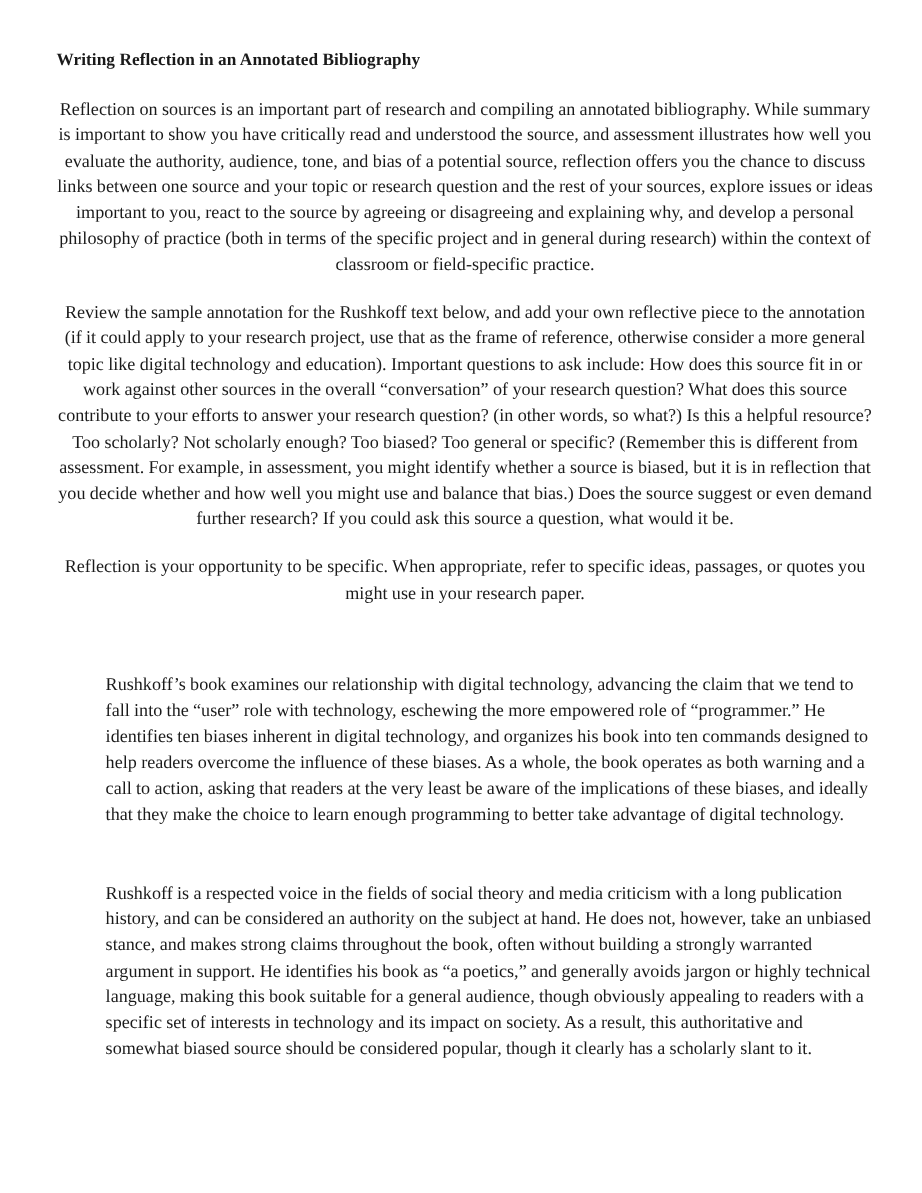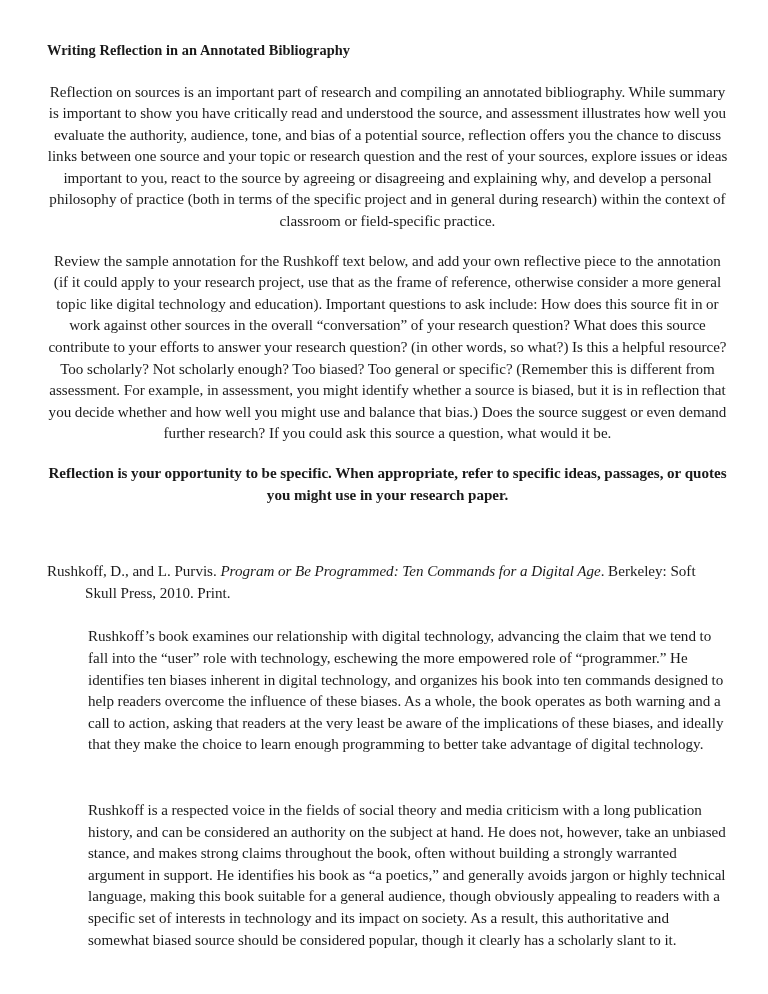--- a/index.html
+++ b/index.html
@@ -34,21 +34,20 @@
   .body-para {
     font-size: 15.1px;
     line-height: 21.6px;
     margin: 0 0 18px 0;
     text-align: center;
     max-width: 682px;
     word-spacing: -0.15px;
   }
   .body-para:last-of-type {
     margin-bottom: 0;
-    font-weight: bold;
   }
   .citation-block {
     margin-top: 55px;
   }
   .citation {
     font-size: 15.1px;
     line-height: 21.6px;
     margin: 0;
     padding-left: 38px;
     text-indent: -38px;
@@ -81,21 +80,20 @@
 
   <h1 class="doc-title">Writing Reflection in an Annotated Bibliography</h1>
 
   <p class="body-para">Reflection on sources is an important part of research and compiling an annotated bibliography. While summary is important to show you have critically read and understood the source, and assessment illustrates how well you evaluate the authority, audience, tone, and bias of a potential source, reflection offers you the chance to discuss links between one source and your topic or research question and the rest of your sources, explore issues or ideas important to you, react to the source by agreeing or disagreeing and explaining why, and develop a personal philosophy of practice (both in terms of the specific project and in general during research) within the context of classroom or field-specific practice.</p>
 
   <p class="body-para">Review the sample annotation for the Rushkoff text below, and add your own reflective piece to the annotation (if it could apply to your research project, use that as the frame of reference, otherwise consider a more general topic like digital technology and education). Important questions to ask include: How does this source fit in or work against other sources in the overall “conversation” of your research question? What does this source contribute to your efforts to answer your research question? (in other words, so what?) Is this a helpful resource? Too scholarly? Not scholarly enough? Too biased? Too general or specific? (Remember this is different from assessment. For example, in assessment, you might identify whether a source is biased, but it is in reflection that you decide whether and how well you might use and balance that bias.) Does the source suggest or even demand further research? If you could ask this source a question, what would it be.</p>
 
   <p class="body-para">Reflection is your opportunity to be specific. When appropriate, refer to specific ideas, passages, or quotes you might use in your research paper.</p>
 
   <div class="citation-block">
-    <p class="citation"><span>Rushkoff, D., and L. Purvis. </span><span class="title-italic">Program or Be Programmed: Ten Commands for a Digital Age</span><span>. Berkeley: Soft Skull Press, 2010. Print.</span></p>
 
     <div class="annotation">
       <p class="annotation-para">Rushkoff’s book examines our relationship with digital technology, advancing the claim that we tend to fall into the “user” role with technology, eschewing the more empowered role of “programmer.” He identifies ten biases inherent in digital technology, and organizes his book into ten commands designed to help readers overcome the influence of these biases. As a whole, the book operates as both warning and a call to action, asking that readers at the very least be aware of the implications of these biases, and ideally that they make the choice to learn enough programming to better take advantage of digital technology.</p>
       <p class="annotation-para">Rushkoff is a respected voice in the fields of social theory and media criticism with a long publication history, and can be considered an authority on the subject at hand. He does not, however, take an unbiased stance, and makes strong claims throughout the book, often without building a strongly warranted argument in support. He identifies his book as “a poetics,” and generally avoids jargon or highly technical language, making this book suitable for a general audience, though obviously appealing to readers with a specific set of interests in technology and its impact on society. As a result, this authoritative and somewhat biased source should be considered popular, though it clearly has a scholarly slant to it.</p>
     </div>
   </div>
 
 </div>
 
 </body></html>

